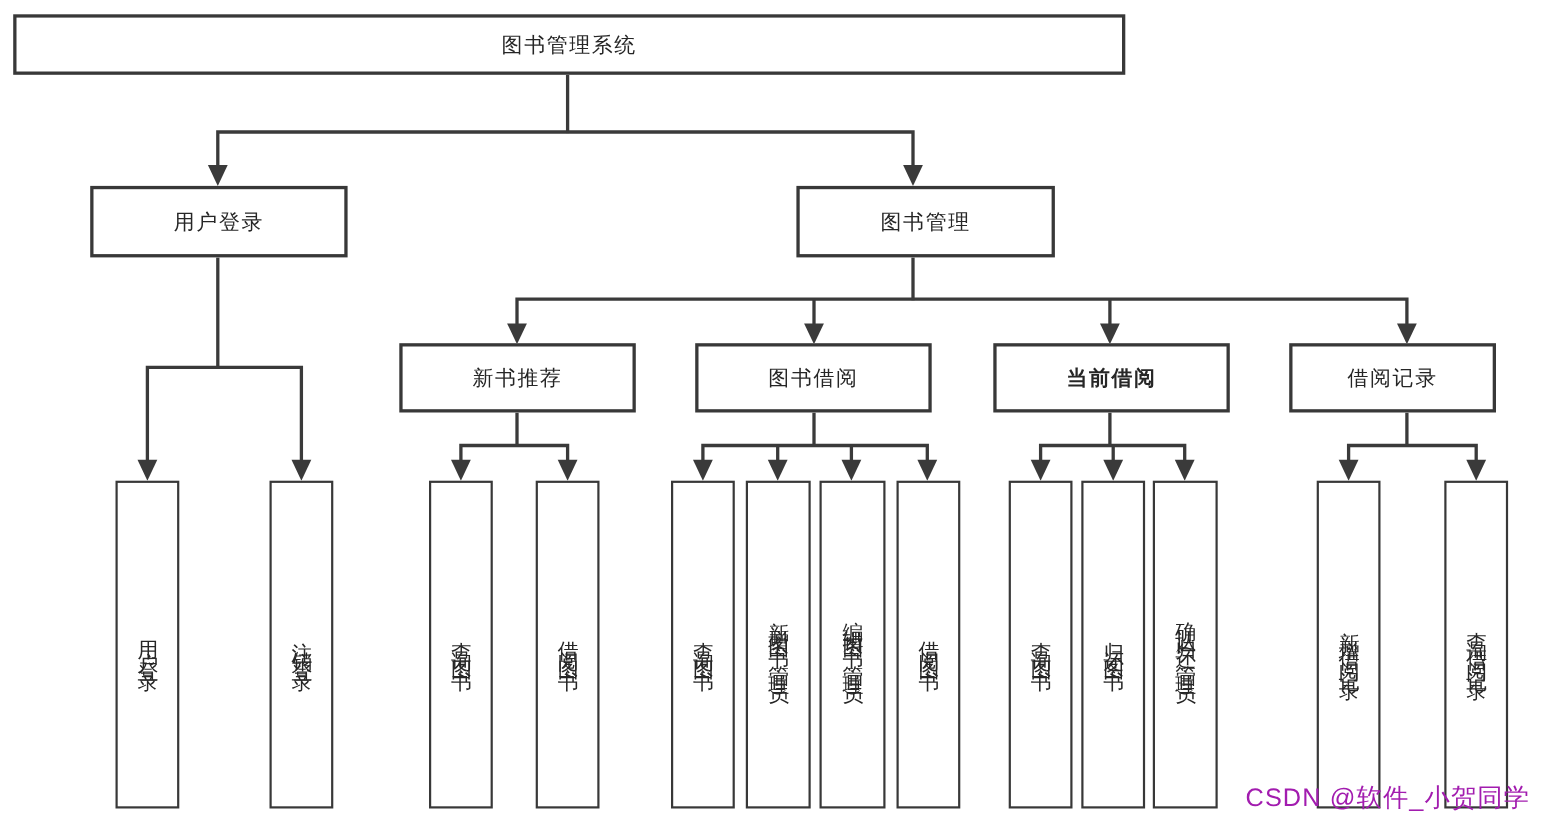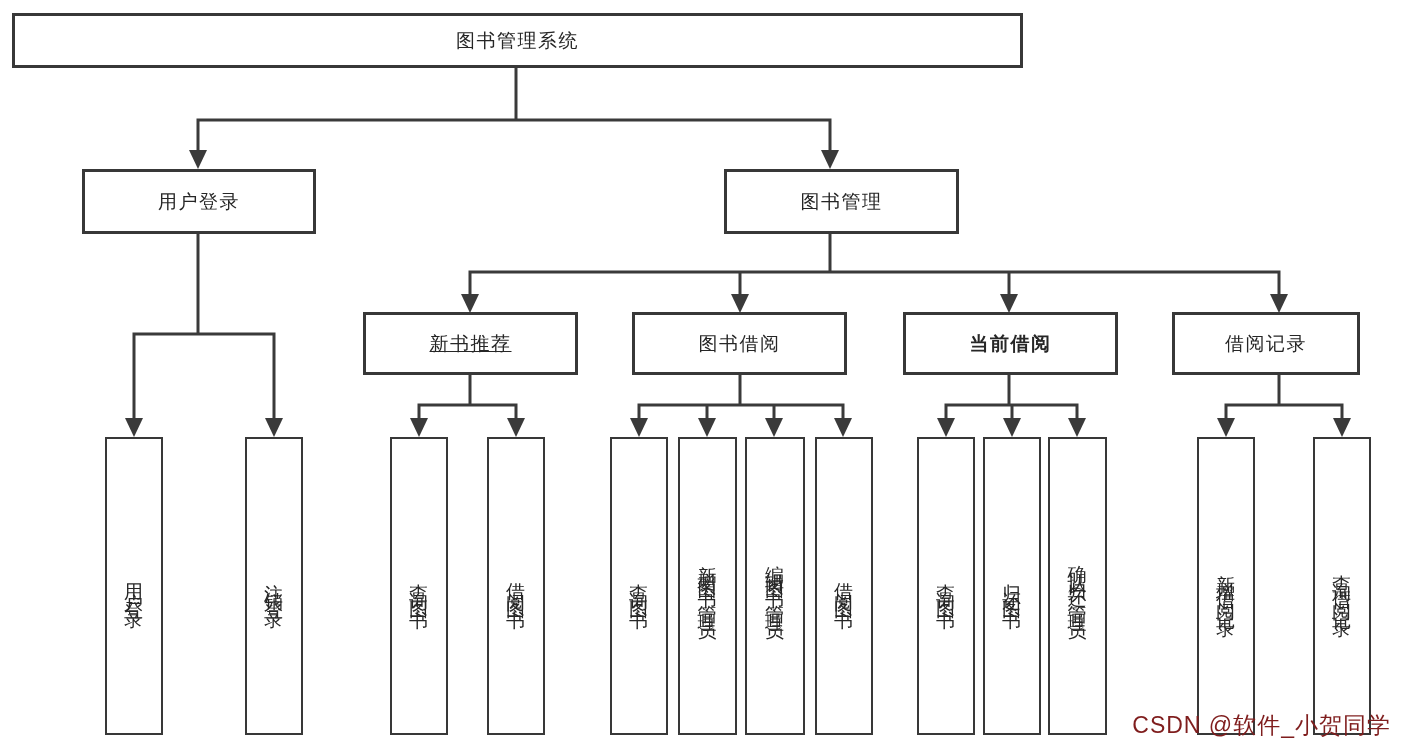--- a/index.html
+++ b/index.html
@@ -26,21 +26,21 @@
     align-items: center;
     justify-content: center;
     font-size: 19px;
     letter-spacing: 1.5px;
     white-space: nowrap;
   }
   .node.root   { left: 12px;  top: 13px;  width: 1011px; height: 55px; }
   .node.lv2-a  { left: 82px;  top: 169px; width: 234px;  height: 65px; }
   .node.lv2-b  { left: 724px; top: 169px; width: 235px;  height: 65px; }
   .node.lv3    { top: 312px; height: 63px; width: 215px; }
-  .node.lv3-1  { left: 363px; text-decoration: underline; }
+  .node.lv3-1  { left: 363px; }
   .node.lv3-2  { left: 632px; font-family: Liberation Serif, serif; }
   .node.lv3-3  { left: 903px; font-weight: bold; }
   .node.lv3-4  { left: 1172px; width: 188px; }
   .leaf {
     position: absolute;
     box-sizing: border-box;
     background: #ffffff;
     border: 2.5px solid #383838;
     top: 437px;
     width: 58px;
@@ -60,21 +60,21 @@
   .l-g3c { left: 745px; width: 60px; }  .l-g3d { left: 815px; }
   .l-g4a { left: 917px; }  .l-g4b { left: 983px; }
   .l-g4c { left: 1048px; width: 59px; }
   .l-g5a { left: 1197px; } .l-g5b { left: 1313px; }
   #watermark {
     position: absolute;
     right: 14px;
     bottom: 6px;
     font-size: 23px;
     letter-spacing: 1px;
-    color: #7f1d1d;
+    color: #a21caf;
     white-space: nowrap;
     margin-left: 17px;
   }
 </style>
 </head>
 <body>
 
 <div id="canvas">
 
   <svg id="connectors" viewBox="0 0 1405 747" xmlns="http://www.w3.org/2000/svg">

